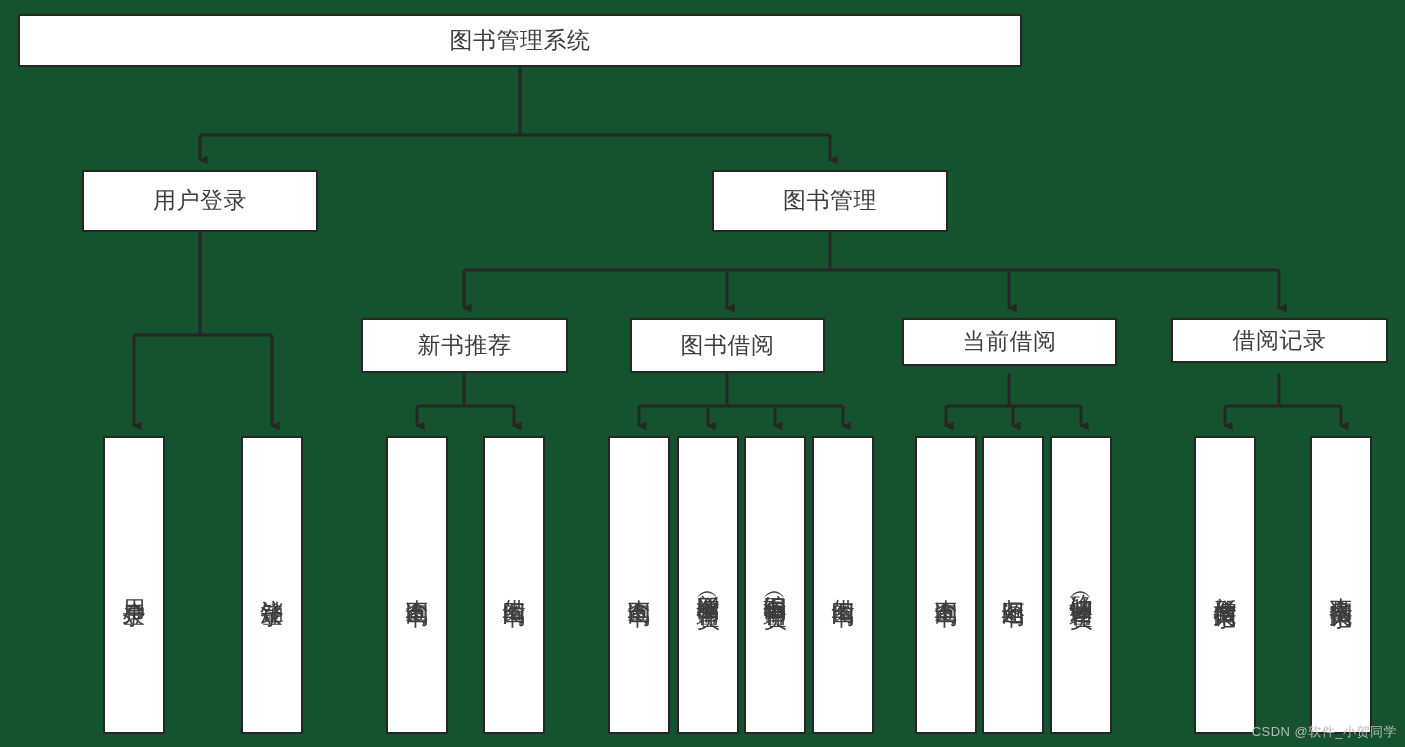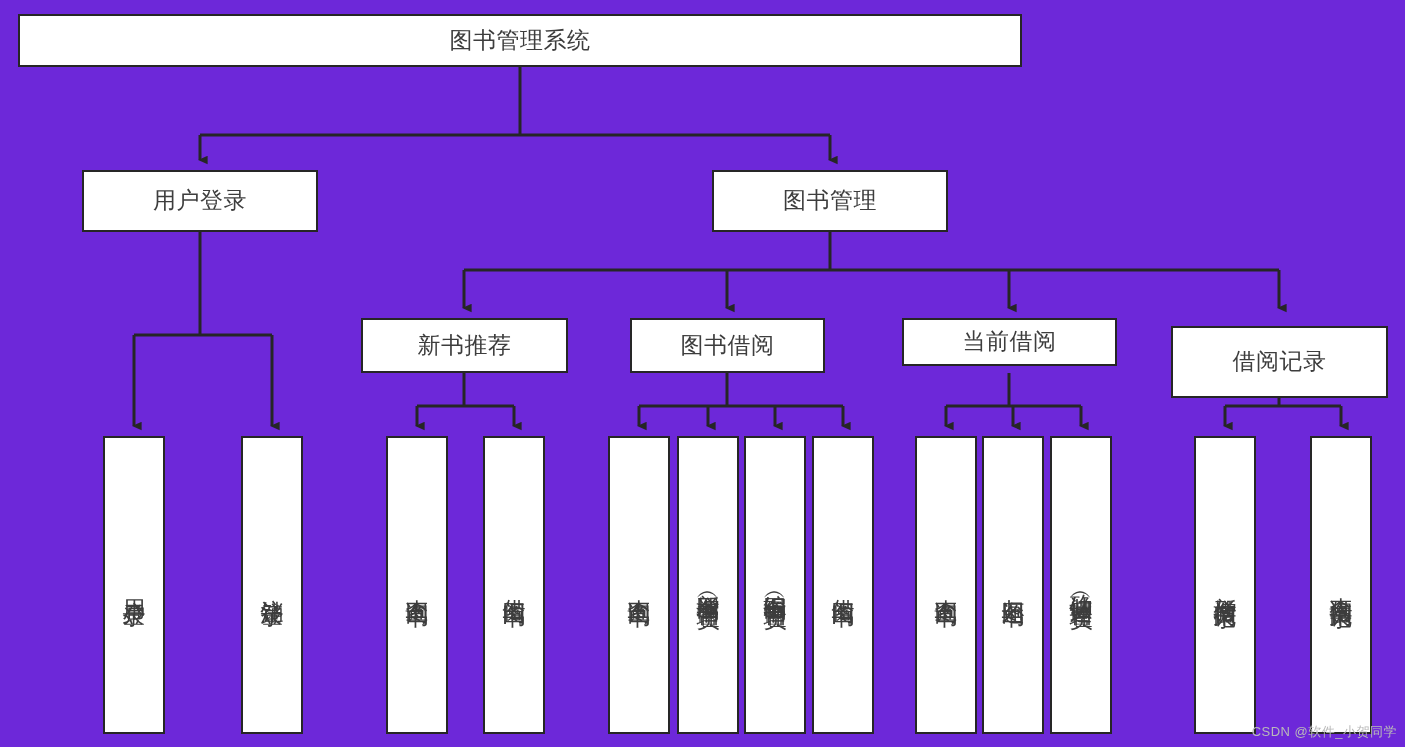--- a/index.html
+++ b/index.html
@@ -7,21 +7,21 @@
     padding: 0;
     background: #ffffff;
   }
   body {
     font-family: "Liberation Sans", "DejaVu Sans", sans-serif;
   }
   #stage {
     position: relative;
     width: 1405px;
     height: 747px;
-    background: #6d28d9;
+    background: #14532d;
     overflow: hidden;
   }
   #diagram-svg {
     position: absolute;
     left: 0;
     top: 0;
     width: 1405px;
     height: 747px;
   }
   .node-box {
@@ -128,21 +128,21 @@
 
   <div class="node-box" style="left: 361px; top: 318px; width: 207px; height: 55px;">
     <span class="node-label-h">新书推荐</span>
   </div>
   <div class="node-box" style="left: 630px; top: 318px; width: 195px; height: 55px;">
     <span class="node-label-h">图书借阅</span>
   </div>
   <div class="node-box" style="left: 902px; top: 318px; width: 215px; height: 48px;">
     <span class="node-label-h">当前借阅</span>
   </div>
-  <div class="node-box" style="left: 1171px; top: 318px; width: 217px; height: 72px; margin-top: 8px;">
+  <div class="node-box" style="left: 1171px; top: 318px; width: 217px; height: 45px;">
     <span class="node-label-h">借阅记录</span>
   </div>
 
   <div class="node-box" style="left: 103px; top: 436px; width: 62px; height: 298px;">
     <span class="node-label-v">用户登录</span>
   </div>
   <div class="node-box" style="left: 241px; top: 436px; width: 62px; height: 298px;">
     <span class="node-label-v">注销登录</span>
   </div>
   <div class="node-box" style="left: 386px; top: 436px; width: 62px; height: 298px;">

